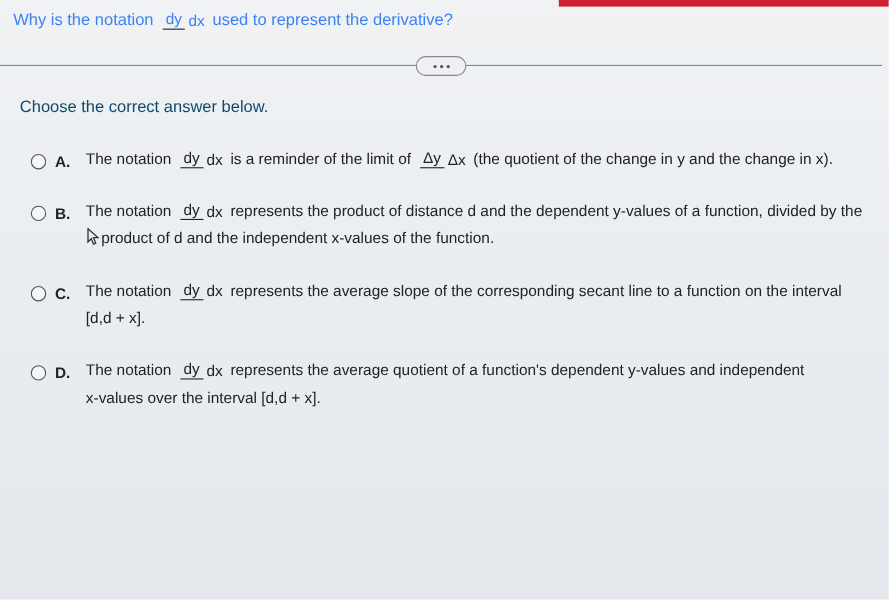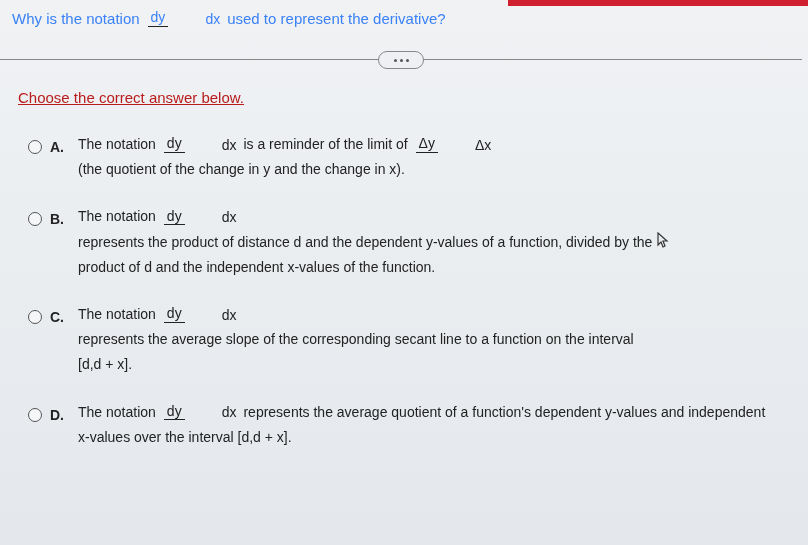--- a/index.html
+++ b/index.html
@@ -46,21 +46,20 @@
       margin: 0 4px;
       font-size: 14px;
       line-height: 1.05;
     }
     .frac .num {
       padding: 0 3px 1px 3px;
       border-bottom: 1px solid #222;
     }
     .frac .den {
       padding: 1px 3px 0 3px;
-      margin-left: 34px;
     }
     .divider-wrap {
       position: relative;
       height: 30px;
       margin: 0 -12px 14px -12px;
     }
     .divider-line {
       position: absolute;
       top: 14px;
       left: 0;
@@ -85,23 +84,22 @@
     }
     .divider-pill .dot {
       width: 3px;
       height: 3px;
       background: #555;
       border-radius: 50%;
       margin: 0 1.5px;
     }
     .instruction {
       font-size: 15px;
-      color: #b91c1c;
+      color: #0c4a6e;
       margin: 0 0 24px 6px;
-      text-decoration: underline;
     }
     .choices {
       padding-left: 16px;
     }
     .choice {
       display: flex;
       align-items: flex-start;
       margin-bottom: 20px;
       font-size: 14px;
       color: #222;

